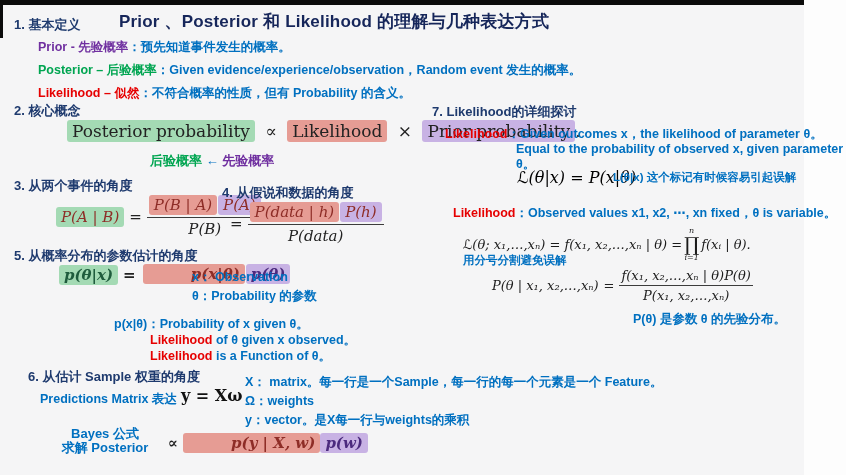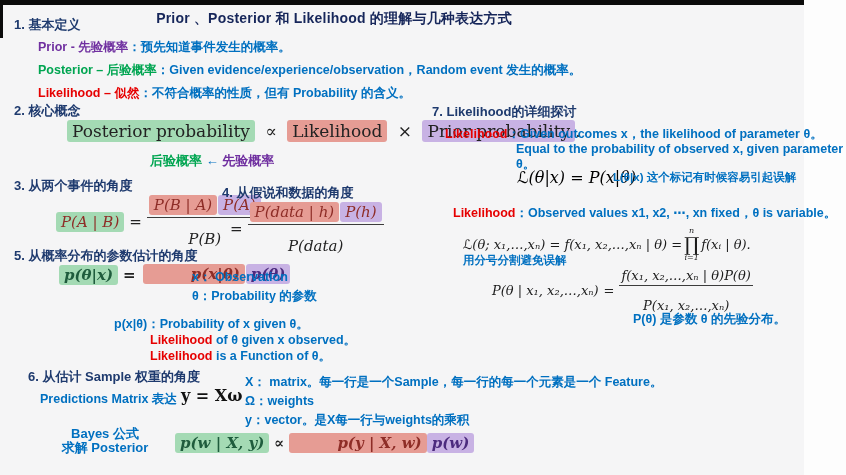--- a/index.html
+++ b/index.html
@@ -8,21 +8,21 @@
     position:relative;
     background:#f5f5f6;
     font-family:"Liberation Sans","DejaVu Sans",sans-serif;
     overflow:hidden;
   }
   .abs { position:absolute; }
   .topbar { left:0; top:0; width:846px; height:5px; background:#0b0b0b; }
   .lefttick { left:0; top:0; width:3px; height:38px; background:#0b0b0b; }
   .rightpane { right:0; top:0; width:42px; height:475px; background:#fdfdfd; }
 
-  .title { width:668px; text-align:center; font-size:14px; font-weight:bold; color:#16265a; letter-spacing:0.2px; }
+  .title { width:668px; text-align:center; font-size:17px; font-weight:bold; color:#16265a; letter-spacing:0.2px; }
   .h { font-size:13px; font-weight:bold; color:#1e3a6e; }
   .blue { color:#0070c0; }
   .purple { color:#7030a0; }
   .green { color:#00a551; }
   .red { color:#e60000; }
   .b { font-weight:bold; }
   .t12 { font-size:12.5px; }
   .t11 { font-size:11.5px; }
 
   .math { font-family:"DejaVu Serif","DejaVu Sans",serif; color:#222; white-space:nowrap; }
@@ -34,21 +34,21 @@
   .hl-p { background:#c8b2e4; }
   .tm { color:#8e2d27; }
   .tg { color:#1f5c3d; }
   .tr { color:#8e2d27;padding-left:48px; }
   .tp { color:#4c2b7e; }
   .tk { color:#222; }
   .eq { margin:0 5px; color:#222; }
 
   .frac { display:inline-flex; flex-direction:column; align-items:center; vertical-align:middle; }
   .frac .num { display:inline-flex; align-items:baseline; gap:1px; padding:0 2px 2px; }
-  .frac .den { align-self:stretch; text-align:center; border-top:1.5px solid #3c3c3c; padding-top:12px; color:#222; }
+  .frac .den { align-self:stretch; text-align:center; border-top:1.5px solid #3c3c3c; padding-top:2px; color:#222; }
 
   .mrow { display:inline-flex; align-items:center; }
   .prod { display:inline-flex; flex-direction:column; align-items:center; line-height:1; font-style:normal; margin:0 2px; }
   .prod .lim { font-size:8px; font-style:italic; }
   .prod .sym { font-size:19px; }
 </style>
 </head>
 <body>
 
 <div class="abs topbar"></div>
@@ -134,21 +134,20 @@
 <div class="abs blue b t12" style="left:40px;top:391px;">Predictions Matrix 表达</div>
 <div class="abs math mb" style="left:181px;top:386px;font-size:16px;color:#111;">y = Xω</div>
 <div class="abs blue b t12" style="left:245px;top:374px;">X： matrix。每一行是一个Sample，每一行的每一个元素是一个 Feature。</div>
 <div class="abs blue b t12" style="left:245px;top:393px;">Ω：weights</div>
 <div class="abs blue b t12" style="left:245px;top:412px;">y：vector。是X每一行与weights的乘积</div>
 <div class="abs blue b" style="left:55px;top:427px;width:100px;text-align:center;font-size:13px;line-height:14px;">
   <div>Bayes 公式</div>
   <div>求解 Posterior</div>
 </div>
 <div class="abs math it mb mrow" style="left:163px;top:433px;font-size:15px;">
-  <span class="hl hl-g tg">p(w | X, y)</span>
   <span class="eq">∝</span>
   <span class="hl hl-r tr">p(y | X, w)</span>
     <span class="hl hl-p tp">p(w)</span>
 </div>
 
 <div class="abs h" style="left:432px;top:103px;">7. Likelihood的详细探讨</div>
 <div class="abs b t12" style="left:445px;top:126px;">
   <span class="red">Likelihood</span><span class="blue">：Given outcomes x，the likelihood of parameter θ。</span>
 </div>
 <div class="abs blue b t12" style="left:516px;top:142px;">Equal to the probability of observed x, given parameter θ。</div>

